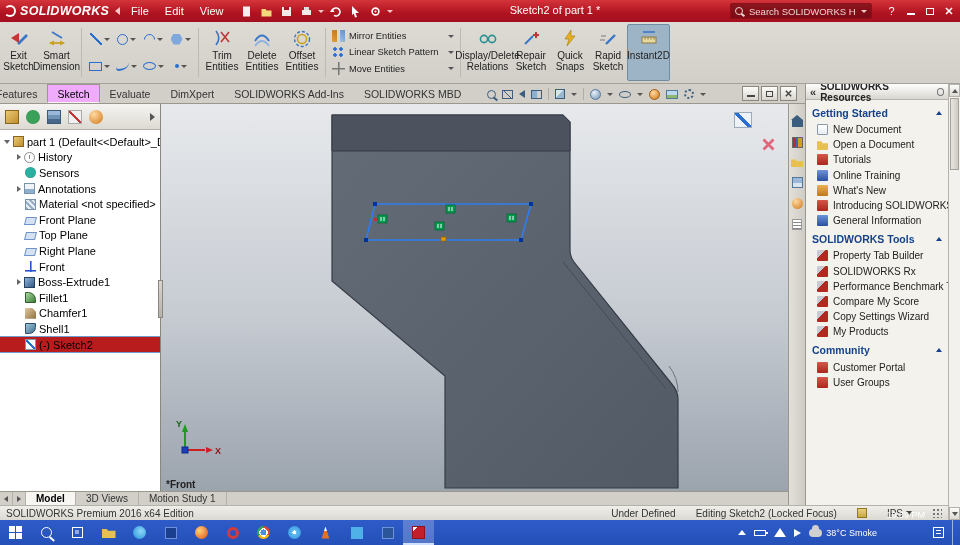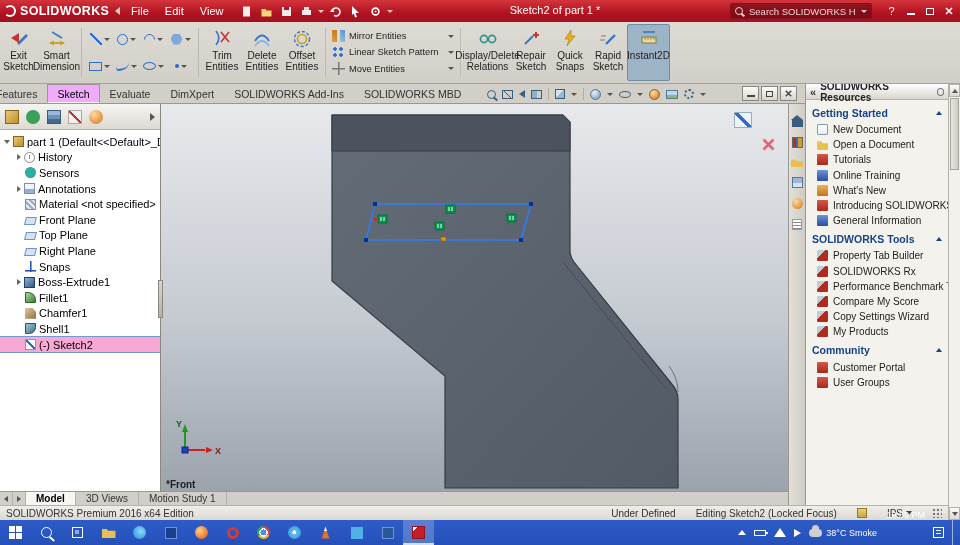--- a/index.html
+++ b/index.html
@@ -2,21 +2,21 @@
 <html><head>
 <meta charset="utf-8">
 <style>
   html,body{margin:0;padding:0;}
   body{width:960px;height:545px;overflow:hidden;font-family:"Liberation Sans",sans-serif;background:#000;}
   .app{position:relative;width:960px;height:545px;background:#d6d3cc;font-size:11px;color:#1a1a1a;}
   .app *{box-sizing:border-box;}
 
   
   .titlebar{position:absolute;top:0;left:0;width:960px;height:22px;background:linear-gradient(#d4343a,#b01320 60%,#a31020);color:#fff;display:flex;align-items:center;padding:0 4px;gap:6px;z-index:30;}
-  .brand{display:flex;align-items:center;gap:4px;font-weight:bold;font-size:12.5px;letter-spacing:.3px;}
+  .brand{display:flex;align-items:center;gap:4px;font-weight:bold;font-style:italic;font-size:12.5px;letter-spacing:.3px;}
   .sw-mark{width:12px;height:12px;border:2px solid #fff;border-radius:50%;border-left-color:transparent;}
   .menu-collapse{width:0;height:0;border-top:4px solid transparent;border-bottom:4px solid transparent;border-right:5px solid #f3c9c9;}
   .menu{font-size:11px;padding:2px 5px;cursor:default;}
   .qat{display:flex;align-items:center;gap:3px;margin-left:4px;}
   .qi{width:17px;height:17px;display:flex;align-items:center;justify-content:center;}
   .ctr-w{width:0;height:0;border-left:3px solid transparent;border-right:3px solid transparent;border-top:3.5px solid #f3c9c9;}
   .doc-title{position:absolute;left:150px;right:0;top:4px;text-align:center;font-size:11px;pointer-events:none;}
   .search{position:absolute;right:88px;top:3px;width:142px;height:16px;background:rgba(90,8,14,.55);border:1px solid #8c0f1a;border-radius:2px;display:flex;align-items:center;padding:0 4px;gap:4px;}
   .search input{flex:1;min-width:0;background:transparent;border:none;outline:none;color:#fff;font-size:9.5px;font-family:"Liberation Sans",sans-serif;}
   .search input::placeholder{color:#eed3d3;}
@@ -87,21 +87,21 @@
   .lpt3{background:linear-gradient(#9cb8d8 33%,#6f93b5 33% 66%,#47688a 66%);border:1px solid #3a5878;}
   .lpt4{background:linear-gradient(45deg,transparent 45%,#c43535 45% 55%,transparent 55%),#f0f0f0;border:1px solid #aaa;}
   .lpt5{border-radius:50%;background:radial-gradient(circle at 35% 30%,#ffd9a0,#d07818);}
   .lp-fly{width:0;height:0;border-top:4px solid transparent;border-bottom:4px solid transparent;border-left:5px solid #555;margin-left:auto;}
   .tree{flex:1;overflow:hidden;padding-top:4px;}
   .trow{display:flex;align-items:center;height:15.6px;padding:0 2px 0 4px;gap:3px;white-space:nowrap;font-size:11px;color:#000;overflow:hidden;}
   .trow.child{padding-left:17px;}
   .tw{flex:0 0 auto;width:0;height:0;border-top:3px solid transparent;border-bottom:3px solid transparent;border-left:4px solid #666;}
   .tw.down{border-left:3.5px solid transparent;border-right:3.5px solid transparent;border-top:4.5px solid #666;border-bottom:none;}
   .twsp{flex:0 0 5px;}
-  .trow.selected{background:#f9a8d4;outline:1px solid #6f9bd1;}
+  .trow.selected{background:#b91c1c;outline:1px solid #6f9bd1;}
   .ti{width:11px;height:11px;flex:0 0 auto;}
   .ti-part{background:linear-gradient(135deg,#ecc875,#c08f2e);border:1px solid #87651e;}
   .ti-history{border:1.6px solid #8a8a8a;border-radius:50%;background:linear-gradient(#8a8a8a,#8a8a8a) 50% 2px/1.2px 4px no-repeat;}
   .ti-sensors{border-radius:50%;background:radial-gradient(circle,#2ab0a0 55%,#1a7a6e 100%);}
   .ti-annot{background:linear-gradient(#f0f4f8 55%,#8fb0cc 55%);border:1px solid #7a93aa;}
   .ti-material{background:repeating-linear-gradient(45deg,#9ab0c8 0 2px,#e4ecf4 2px 4px);border:1px solid #7a93aa;}
   .ti-plane{background:#d4e2f4;border:1px solid #6f94c8;transform:skewX(-14deg);height:8px;margin-top:2px;}
   .ti-origin{background:linear-gradient(#2a55c8,#2a55c8) 5px 0/1.6px 11px no-repeat,linear-gradient(#2a55c8,#2a55c8) 0 9px/11px 1.6px no-repeat;}
   .ti-extrude{background:linear-gradient(135deg,#8fb4e0,#35587e);border:1px solid #24405e;}
   .ti-fillet{background:linear-gradient(135deg,#a8d8a0,#3e7e38);border-radius:0 70% 0 0;border:1px solid #2e5e2a;}
@@ -494,21 +494,21 @@
         <span>Top Plane</span>
       </div>
       <div class="trow child">
         <span class="twsp"></span>
         <span class="ti ti-plane"></span>
         <span>Right Plane</span>
       </div>
       <div class="trow child">
         <span class="twsp"></span>
         <span class="ti ti-origin"></span>
-        <span>Snaps</span>
+        <span>Front</span>
       </div>
       <div class="trow child">
         <span class="tw"></span>
         <span class="ti ti-extrude"></span>
         <span>Boss-Extrude1</span>
       </div>
       <div class="trow child">
         <span class="twsp"></span>
         <span class="ti ti-fillet"></span>
         <span>Fillet1</span>

